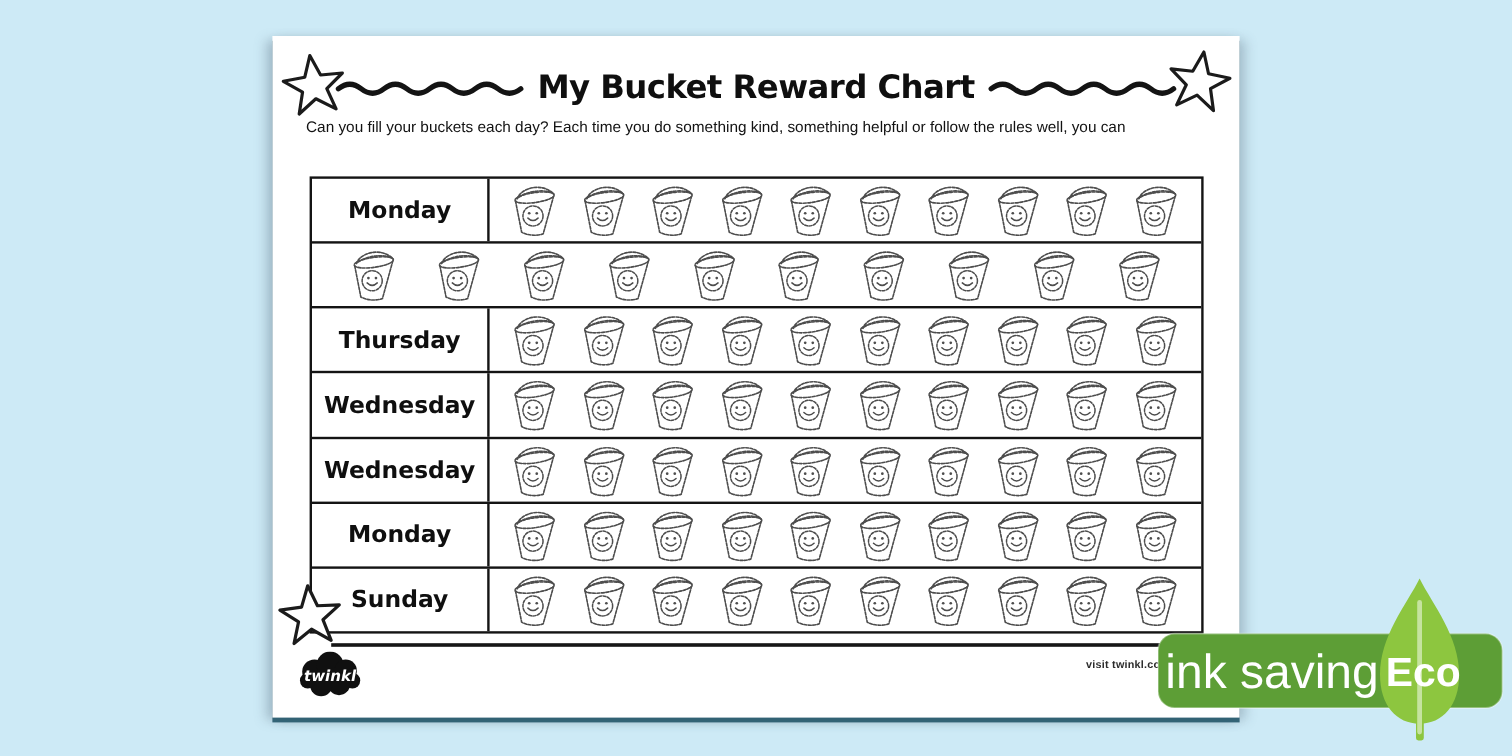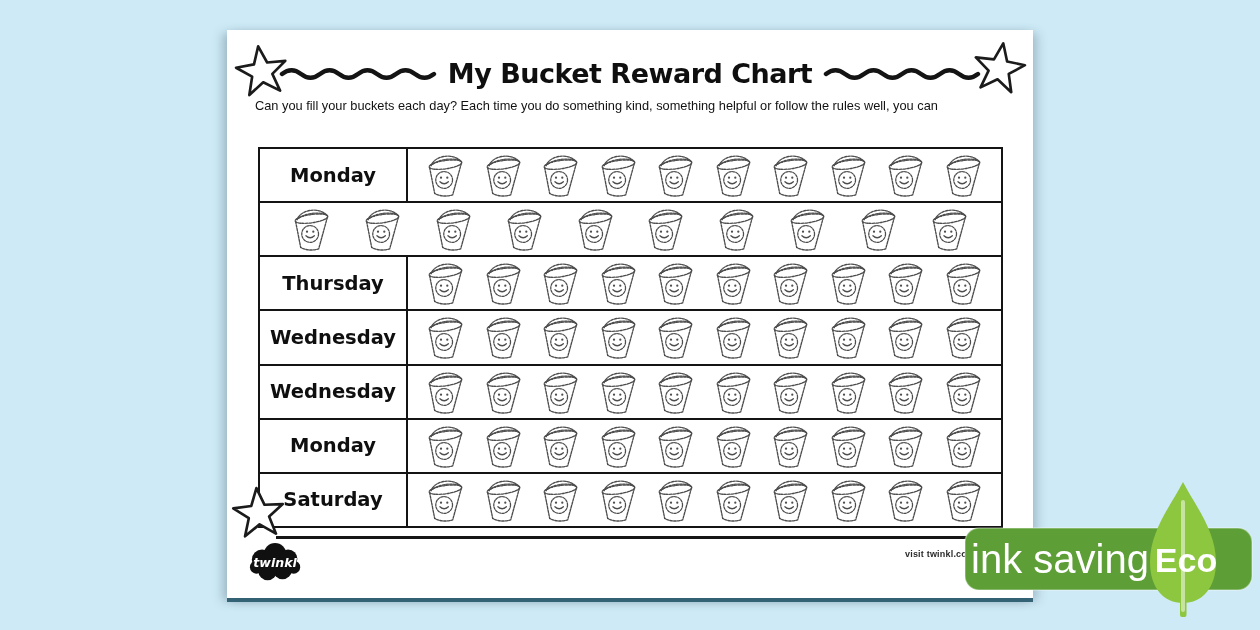--- a/index.html
+++ b/index.html
@@ -283,21 +283,21 @@
             </svg>
             <svg class="bucket" viewBox="0 0 50 52" width="45" height="48">
               <use href="#bucket-shape"></use>
             </svg>
             <svg class="bucket" viewBox="0 0 50 52" width="45" height="48">
               <use href="#bucket-shape"></use>
             </svg>
           </div>
         </div>
         <div class="row">
-          <div class="day">Saturday</div>
+          <div class="day">Sunday</div>
           <div class="buckets">
             <svg class="bucket" viewBox="0 0 50 52" width="45" height="48">
               <use href="#bucket-shape"></use>
             </svg>
             <svg class="bucket" viewBox="0 0 50 52" width="45" height="48">
               <use href="#bucket-shape"></use>
             </svg>
             <svg class="bucket" viewBox="0 0 50 52" width="45" height="48">
               <use href="#bucket-shape"></use>
             </svg>

